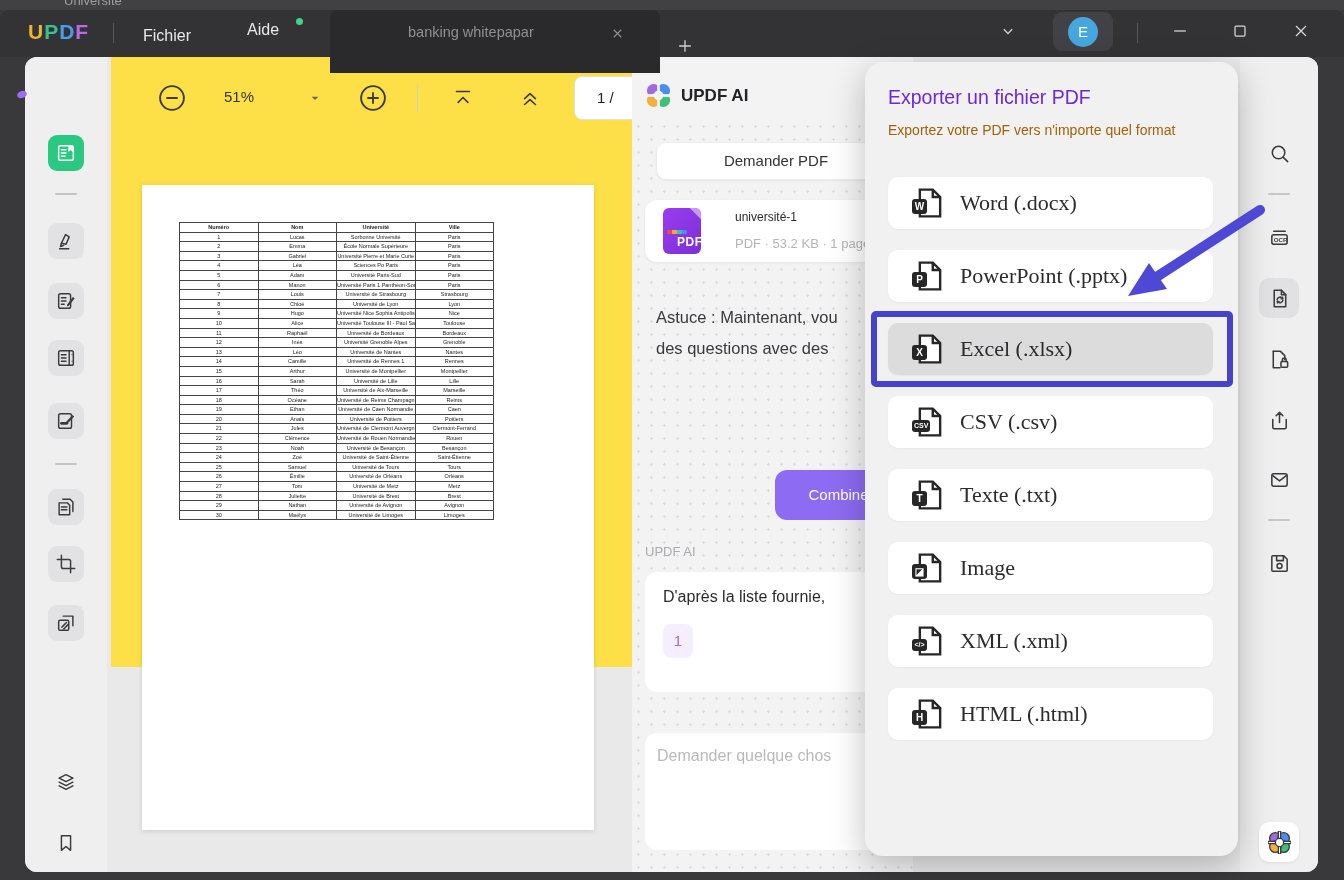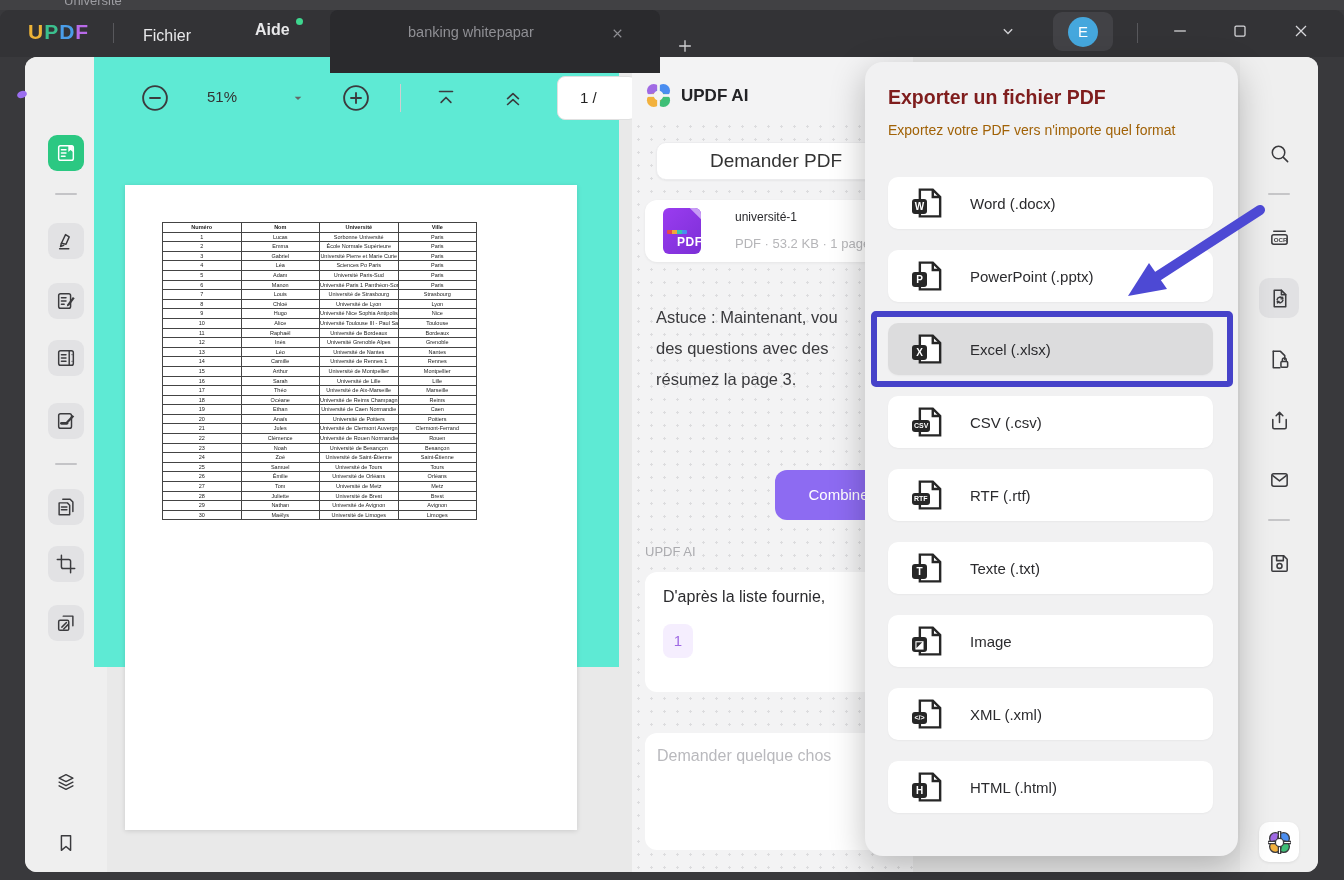--- a/index.html
+++ b/index.html
@@ -10,21 +10,21 @@
   
   .bg-sliver { position:absolute; left:0; top:0; width:1344px; height:10px; background:#414144; overflow:hidden; z-index:1;}
   .bg-title { position:absolute; left:64px; top:-7px; color:#9d9da2; font-size:13px; }
 
   
   .titlebar { position:absolute; left:0; top:10px; width:1344px; height:47px; background:#333336; z-index:5; border-radius:9px 9px 0 0;}
   .logo { position:absolute; left:28px; top:10px; font-size:21px; font-weight:bold; letter-spacing:1px; }
   .tb-sep { position:absolute; width:1px; height:20px; background:#58585c; top:13px; }
   .s1 { left:113px; } .s2 { left:1137px; }
   .menu { position:absolute; top:11px; color:#e8e8ea; font-size:16px; }
-  .m-fichier { left:143px;margin-top:6px; } .m-aide { left:255px;font-weight:bold; }
+  .m-fichier { left:143px;margin-top:6px; } .m-aide { left:247px; }
   .aide-dot { position:absolute; left:296px; top:8px; width:7px; height:7px; border-radius:50%; background:#3ed68f; }
   .tab { position:absolute; left:330px; top:0; width:330px; height:63px; background:#2a2a2d; border-radius:8px 8px 0 0; }
   .tab-title { position:absolute; left:78px; top:14px; color:#8f8f94; font-size:14.5px; white-space:nowrap; }
   .tab-close { position:absolute; left:280px; top:16px; width:15px; height:15px; stroke:#8f8f94; stroke-width:1.8; fill:none; }
   .new-tab { position:absolute; left:675px; top:26px; width:20px; height:20px; stroke:#cfcfd2; stroke-width:1.6; fill:none; }
   .tb-chevron { position:absolute; left:998px; top:11px; width:20px; height:20px; stroke:#cfcfd2; stroke-width:1.7; fill:none; }
   .avatar-box { position:absolute; left:1053px; top:2px; width:60px; height:39px; background:#424246; border-radius:9px; }
   .avatar { position:absolute; left:15px; top:5px; width:30px; height:30px; border-radius:50%; background:#45a7dd; color:#fff;
             font-size:15px; text-align:center; line-height:30px; }
   .win { position:absolute; top:11px; width:20px; height:20px; stroke:#d8d8db; stroke-width:1.5; fill:none; }
@@ -36,42 +36,42 @@
   
   .left-rail { position:absolute; left:0; top:0; width:82px; height:815px; background:#efefef; }
   .tool { position:absolute; left:23px; width:36px; height:36px; border-radius:9px; background:#e2e2e4; display:flex; align-items:center; justify-content:center; }
   .tool.plain { background:transparent; }
   .tool svg { width:22px; height:22px; stroke:#3b3b3e; stroke-width:1.6; fill:none; stroke-linecap:round; stroke-linejoin:round; }
   .tool.active { background:#2bc882; }
   .tool.active svg { stroke:#fff; }
   .rail-div { position:absolute; left:30px; width:22px; height:2px; background:#c4c4c7; border-radius:1px; }
 
   
-  .viewer { position:absolute; left:69px; top:0; width:525px; height:610px; background:#5eead4; }
+  .viewer { position:absolute; left:86px; top:0; width:525px; height:610px; background:#fde047; }
   .vt { position:absolute; display:flex; align-items:center; justify-content:center; }
   .vt svg { stroke:#3b3b3e; stroke-width:1.5; fill:none; stroke-linecap:round; stroke-linejoin:round; }
   .zoom-level { position:absolute; left:113px; top:31px; font-size:15px; color:#333; }
   .vdiv { position:absolute; left:306px; top:27px; width:1px; height:28px; background:#cfcfd1; }
   .page-box { position:absolute; left:463px; top:19px; width:80px; height:44px; background:#fff; border:1px solid #e0e0e0; border-radius:8px;
               font-size:15px; color:#222; line-height:42px; padding-left:22px; }
   .pdf-page { position:absolute; left:31px; top:128px; width:452px; height:645px; background:#fff; box-shadow:0 1px 5px rgba(0,0,0,.13); }
   .uni-table { position:absolute; left:37px; top:37px; width:315px; border-collapse:collapse; table-layout:fixed; }
   .uni-table th, .uni-table td { border:0.6px solid #444; font-size:5.5px; line-height:8.6px; padding:0;
         text-align:center; color:#222; white-space:nowrap; overflow:hidden; }
   .uni-table th { font-weight:bold; }
   .c0{width:35px;} .c1{width:46px;} .c2{width:153px;} .c3{width:81px;}
 
   
   .ai-panel { position:absolute; left:607px; top:0; width:281px; height:815px; background:#f3f3f4; }
   .ai-dots { position:absolute; left:0; top:63px; width:281px; height:752px;
              background-image:radial-gradient(#dcdcde 1.2px, transparent 1.3px); background-size:13px 13px; }
   .ai-header-logo { position:absolute; left:13px; top:25px; width:27px; height:27px; }
   .ai-title { position:absolute; left:49px; top:29px; font-size:17px; font-weight:bold; color:#232326; }
   .ask-btn { position:absolute; left:24px; top:85px; width:240px; height:38px; background:#fff; border:1px solid #ececee; border-radius:10px;
-             font-size:19px; color:#333; text-align:center; line-height:36px; box-shadow:0 1px 2px rgba(0,0,0,.05); }
+             font-size:15px; color:#333; text-align:center; line-height:36px; box-shadow:0 1px 2px rgba(0,0,0,.05); }
   .file-card { position:absolute; left:13px; top:143px; width:256px; height:62px; background:#fff; border-radius:12px; box-shadow:0 1px 3px rgba(0,0,0,.06); }
   .pdf-ic { position:absolute; left:18px; top:8px; width:38px; height:46px; background:linear-gradient(135deg,#9a3cf0,#7c2fd6); border-radius:6px; overflow:hidden; }
   .pdf-ic .fold { position:absolute; right:-8px; top:-8px; width:16px; height:16px; background:#c79bf5; transform:rotate(45deg); }
   .pdf-ic .stripe { position:absolute; left:4px; top:22px; width:20px; height:4px;
        background:linear-gradient(90deg,#e84a4a 0 25%,#f0a73c 25% 50%,#35c4b0 50% 75%,#4a8df0 75% 100%); border-radius:1px; }
   .pdf-ic .txt { position:absolute; left:4px; top:27px; color:#fff; font-weight:bold; font-size:12px; letter-spacing:.5px;margin-left:10px; }
   .file-name { position:absolute; left:90px; top:10px; font-size:12px; color:#29292c; }
   .file-meta { position:absolute; left:90px; top:36px; font-size:13px; color:#b5b5b8; white-space:nowrap; }
   .tip { position:absolute; left:24px; top:245px; font-size:16.5px; color:#3a3a3d; line-height:31px; white-space:nowrap; }
   .combine-btn { position:absolute; left:143px; top:413px; width:132px; height:50px; background:#8d6bf2; border-radius:12px;
@@ -91,32 +91,32 @@
   .rtool { position:absolute; left:19px; width:40px; height:40px; border-radius:10px; display:flex; align-items:center; justify-content:center; }
   .rtool svg { width:23px; height:23px; stroke:#3b3b3e; stroke-width:1.6; fill:none; stroke-linecap:round; stroke-linejoin:round; }
   .rtool.active { background:#e1e1e3; }
   .rtool.card { background:#fff; box-shadow:0 1px 3px rgba(0,0,0,.08); }
   .rrail-div { position:absolute; left:28px; width:22px; height:2px; background:#c6c6c8; border-radius:1px; }
   .ocr-word { font-size:6.5px; font-weight:bold; fill:#3b3b3e; stroke:none; font-family:"Liberation Sans",sans-serif; }
 
   
   .export-panel { position:absolute; left:865px; top:62px; width:373px; height:794px; background:#f1f1f2; border-radius:18px;
                   box-shadow:0 10px 34px rgba(0,0,0,.25); z-index:40; }
-  .exp-title { position:absolute; left:23px; top:24px; font-size:19.5px; font-weight:bold; color:#7f1d1d; }
+  .exp-title { position:absolute; left:23px; top:24px; font-size:19.5px; font-weight:normal; color:#6d28d9; }
   .exp-subtitle { position:absolute; left:23px; top:60px; font-size:14px; color:#a16207; }
   .export-list { position:absolute; left:23px; top:115px; width:325px; display:flex; flex-direction:column; gap:21px; }
   .export-item { height:52px; background:#fff; border-radius:10px; display:flex; align-items:center; padding-left:24px;
                  box-shadow:0 1px 2px rgba(0,0,0,.04); }
   .export-item.selected { background:#dcdcdd; }
   .fmt-icon { position:relative; width:30px; height:30px; flex:0 0 30px; }
   .fmt-icon .pg { position:absolute; right:0; top:0; width:24px; height:30px; }
   .fmt-badge { position:absolute; left:0; top:11px; min-width:15px; height:15px; padding:0 2px; background:#262626; color:#fff;
                border-radius:3px; font-size:10px; font-weight:bold; text-align:center; line-height:15px; }
   .fmt-badge.wide { font-size:7px; top:13px; height:12px; line-height:12px; }
-  .fmt-label { margin-left:28px; font-size:15px; color:#2b2b2e; }
+  .fmt-label { margin-left:18px; font-size:22px; color:#2b2b2e;font-family:Liberation Serif, serif; }
   .selection-frame { position:absolute; left:6px; top:249px; width:362px; height:76px; border:6px solid #4642c9; border-radius:5px; z-index:42; }
 
   .pointer-arrow { position:absolute; left:1108px; top:200px; width:170px; height:115px; z-index:60; }
 
   .purple-dot { position:absolute; left:17px; top:91px; width:10px; height:7px; border-radius:50%; background:#9b6ef0; transform:rotate(-18deg); z-index:3; }
 </style>
 </head>
 <body>
 
 <div id="app">
@@ -515,21 +515,20 @@
             <div class="stripe"></div>
           <div class="txt">PDF</div>
         </div>
         <div class="file-name">université-1</div>
         <div class="file-meta">PDF · 53.2 KB · 1 page</div>
       </div>
 
       <div class="tip">
         <div>Astuce : Maintenant, vou</div>
         <div>des questions avec des</div>
-        <div>résumez la page 3.</div>
       </div>
 
       <div class="combine-btn">Combiner</div>
       <div class="ai-sec-label">UPDF AI</div>
 
       <div class="result-card">
         <div class="result-text">D'après la liste fournie, </div>
         <div class="page-badge">1</div>
       </div>
 
@@ -646,30 +645,20 @@
           <span class="fmt-icon">
             <svg class="pg" viewBox="0 0 26 32">
               <path d="M2 1.5h14l8 8v21H2z" fill="#fff" stroke="#262626" stroke-width="2.6"></path>
               <path d="M16 1.5v8h8" fill="none" stroke="#262626" stroke-width="2.6"></path>
             </svg>
             <span class="fmt-badge wide">CSV</span>
           </span>
           <span class="fmt-label">CSV (.csv)</span>
         </div>
 
-        <div class="export-item">
-          <span class="fmt-icon">
-            <svg class="pg" viewBox="0 0 26 32">
-              <path d="M2 1.5h14l8 8v21H2z" fill="#fff" stroke="#262626" stroke-width="2.6"></path>
-              <path d="M16 1.5v8h8" fill="none" stroke="#262626" stroke-width="2.6"></path>
-            </svg>
-            <span class="fmt-badge wide">RTF</span>
-          </span>
-          <span class="fmt-label">RTF (.rtf)</span>
-        </div>
 
         <div class="export-item">
           <span class="fmt-icon">
             <svg class="pg" viewBox="0 0 26 32">
               <path d="M2 1.5h14l8 8v21H2z" fill="#fff" stroke="#262626" stroke-width="2.6"></path>
               <path d="M16 1.5v8h8" fill="none" stroke="#262626" stroke-width="2.6"></path>
             </svg>
             <span class="fmt-badge">T</span>
           </span>
           <span class="fmt-label">Texte (.txt)</span>

